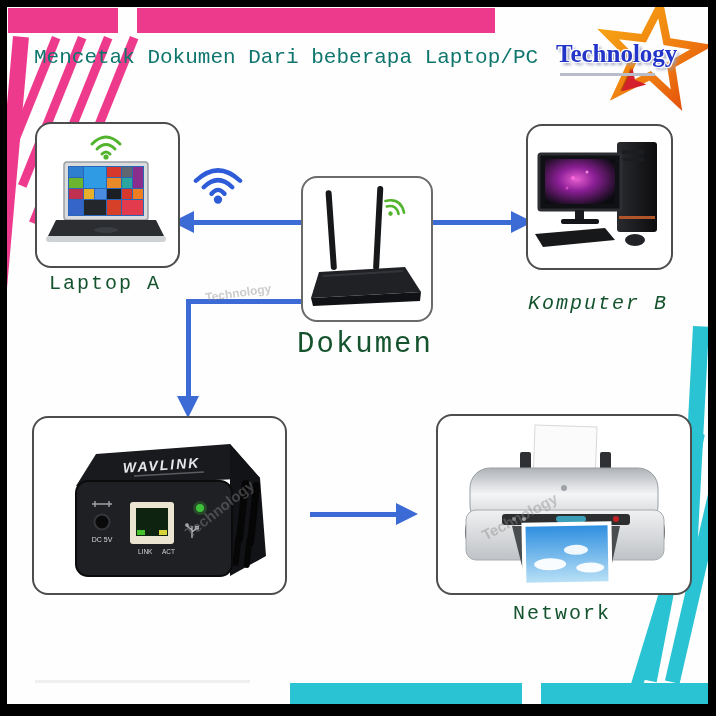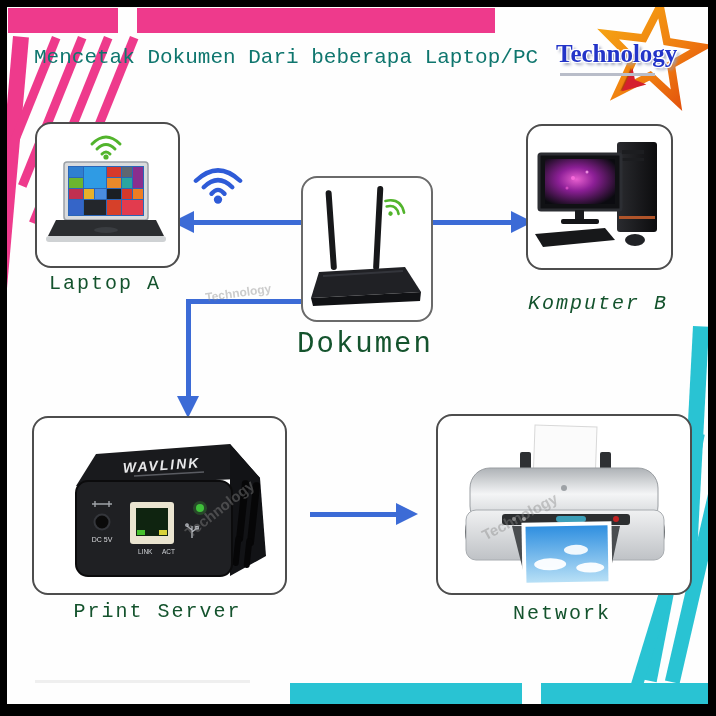--- a/index.html
+++ b/index.html
@@ -314,21 +314,20 @@
       <path d="M3 14 Q20 -2 37 14"></path>
       <path d="M9 19 Q20 8 31 19"></path>
       <path d="M15 24 Q20 18 25 24"></path>
     </g>
     <circle cx="20" cy="28.5" r="3.2" fill="#2e5bd7"></circle>
   </svg>
 
   <div class="node-label lbl-laptop">Laptop A</div>
   <div class="node-label lbl-komputer">Komputer B</div>
   <div class="node-label lbl-network">Dokumen</div>
-  <div class="node-label lbl-printserver">Print Server</div>
   <div class="node-label lbl-printer">Network</div>
 
   <div class="wm wm1">Technology</div>
   <div class="wm wm2">Technology</div>
   <div class="wm wm3">Technology</div>
 
   <div class="frame top"></div>
   <div class="frame left"></div>
   <div class="frame right"></div>
   <div class="frame bottom"></div>

